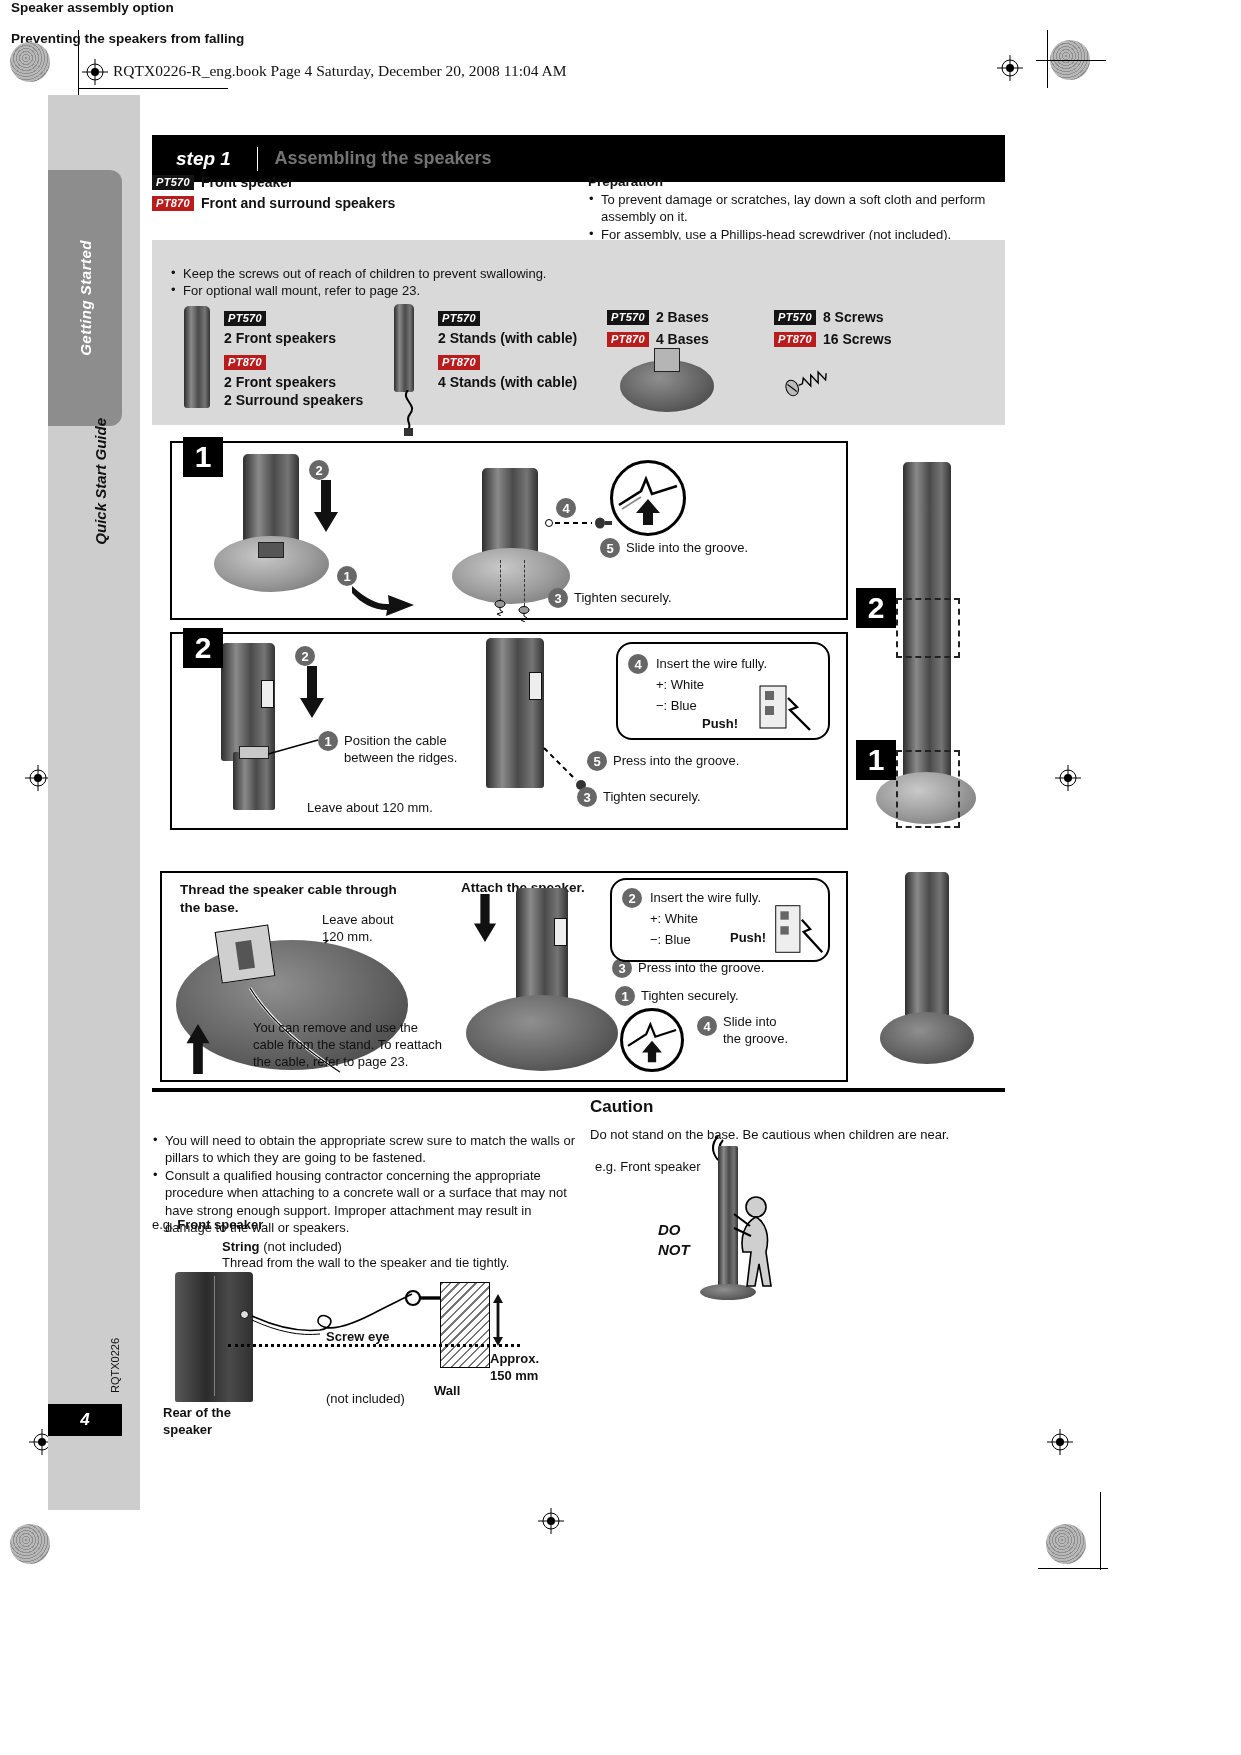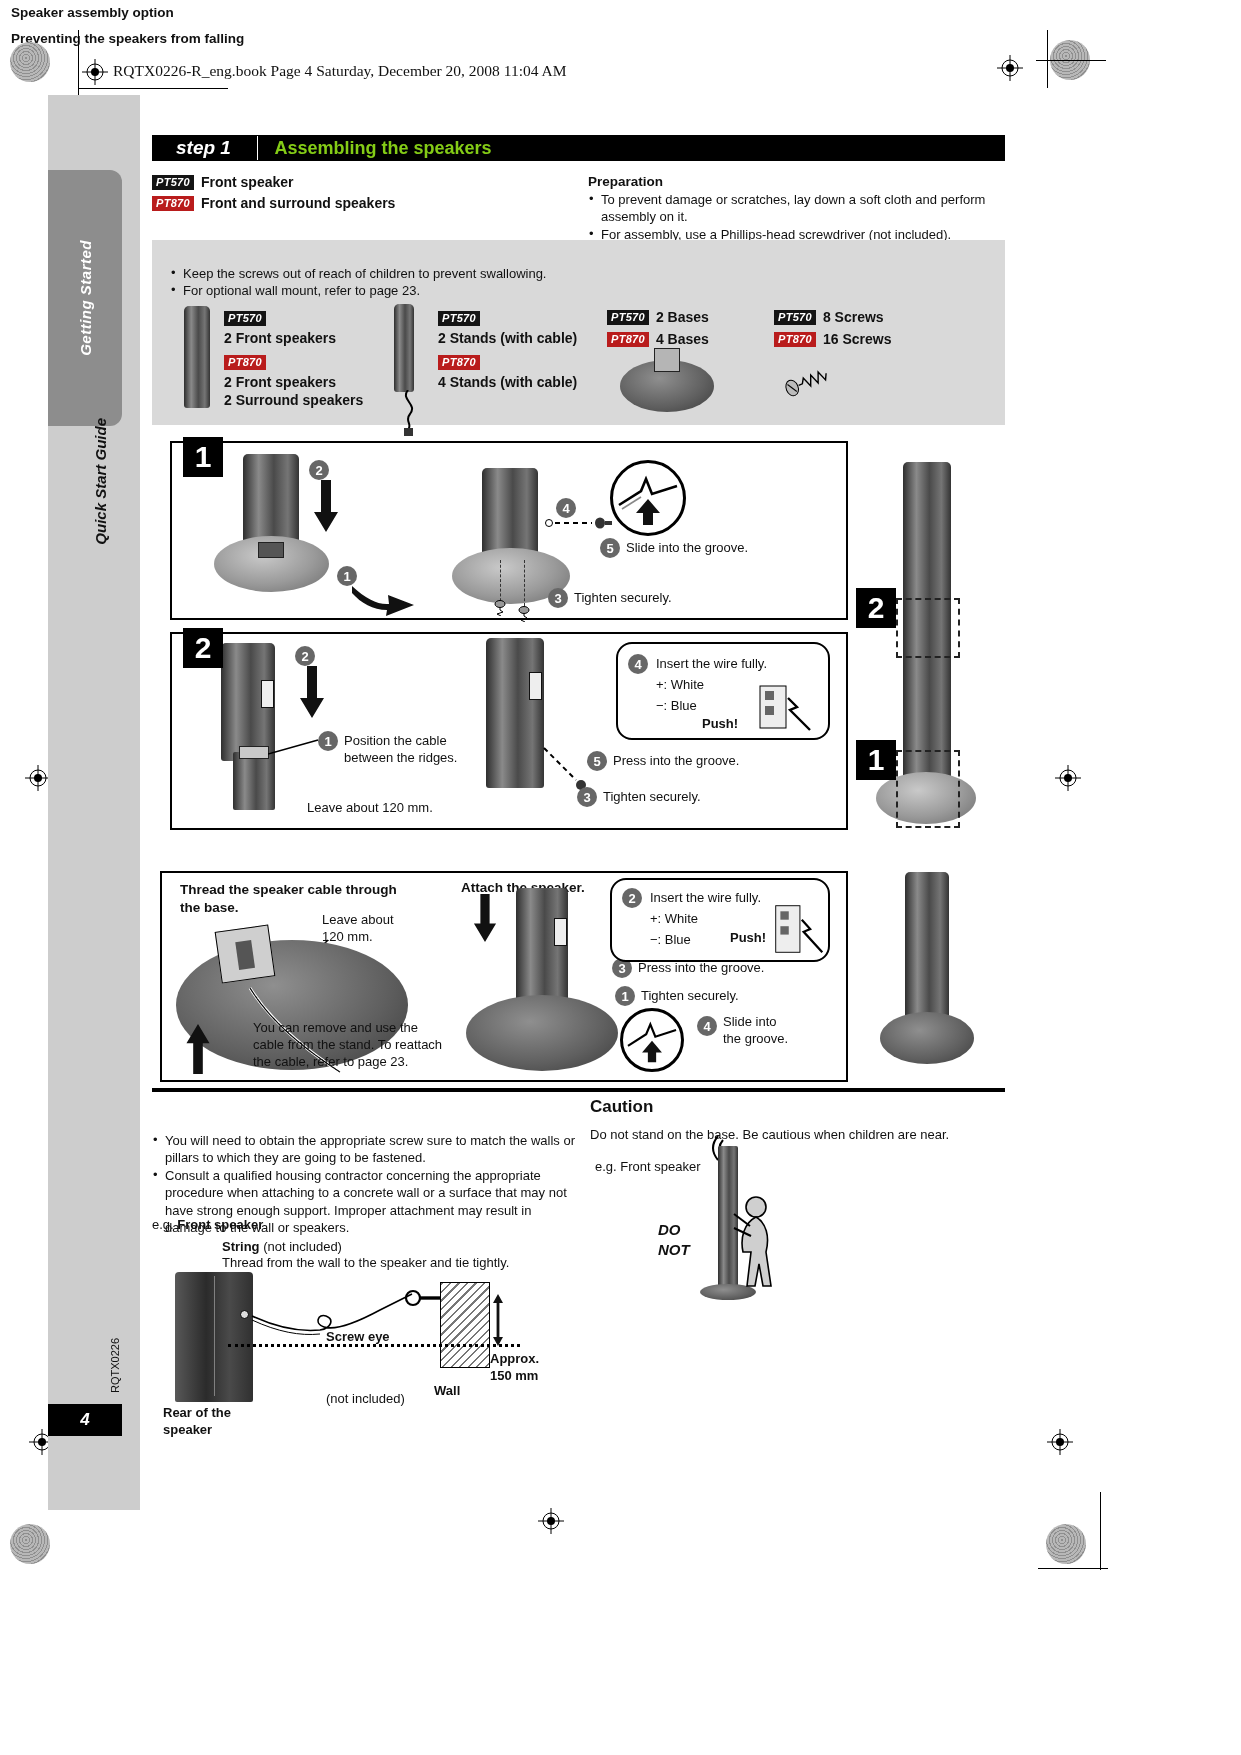--- a/index.html
+++ b/index.html
@@ -102,24 +102,24 @@
   <div class="abs" style="left:80px;top:418px;width:40px;height:160px;display:flex;align-items:flex-start;justify-content:center">
     <span class="vtext b i" style="font-size:15px">Quick Start Guide</span>
   </div>
   <div class="abs" style="left:104px;top:1326px;width:22px;height:80px;display:flex;align-items:center;justify-content:center">
     <span class="vtext" style="font-size:11px">RQTX0226</span>
   </div>
   <div class="abs" style="left:48px;top:1404px;width:74px;height:32px;background:#000;display:flex;align-items:center;justify-content:center">
     <span class="b i" style="color:#fff;font-size:17px">4</span>
   </div>
 
-  <div class="abs" style="left:152px;top:135px;width:853px;height:26px;background:#000;display:flex;align-items:center">
+  <div class="abs" style="left:152px;top:135px;width:853px;height:47px;background:#000;display:flex;align-items:center">
     <span class="b i" style="color:#fff;font-size:19px;margin-left:24px">step 1</span>
     <span style="width:1.5px;height:24px;background:#fff;margin:0 16px 0 26px"></span>
-    <span class="b" style="color:#84cc16;font-size:18px">Assembling the speakers</span>
+    <span class="b" style="color:#737373;font-size:18px">Assembling the speakers</span>
   </div>
 
   <div class="abs" style="left:152px;top:173px;display:flex;gap:7px;align-items:center">
     <span class="badge">PT570</span>
     <span class="b t14">Front speaker</span>
   </div>
   <div class="abs" style="left:152px;top:194px;display:flex;gap:7px;align-items:center">
     <span class="badge gray">PT870</span>
     <span class="b t14">Front and surround speakers</span>
   </div>
@@ -273,21 +273,21 @@
   <div class="cnum" style="left:577px;top:787px">3</div>
   <div class="clabel" style="left:603px;top:789px">Tighten securely.</div>
 
   <div class="tower" style="left:903px;top:462px;width:48px;height:328px"></div>
   <div class="base" style="left:876px;top:772px;width:100px;height:52px"></div>
   <div class="dashedrect" style="left:896px;top:598px;width:64px;height:60px"></div>
   <div class="nsq" style="left:856px;top:588px">2</div>
   <div class="dashedrect" style="left:896px;top:750px;width:64px;height:78px"></div>
   <div class="nsq" style="left:856px;top:740px">1</div>
 
-  <div class="banner-gray" style="left:152px;top:838px;width:853px;height:25px;display:flex;align-items:center">
+  <div class="banner-gray" style="left:152px;top:838px;width:853px;height:25px;display:flex;">
     <span class="b" style="font-size:13.5px;margin-left:11px">Speaker assembly option</span>
   </div>
 
   <div class="fbox" style="left:160px;top:871px;width:688px;height:211px"></div>
   <div class="clabel b pre" style="left:180px;top:881px;font-size:13.5px">Thread the speaker cable through
 the base.</div>
   <div class="clabel pre" style="left:322px;top:912px">Leave about
 120 mm.</div>
   <svg class="abs" style="left:296px;top:938px" width="34" height="34" viewBox="0 0 34 34">
       <line x1="32" y1="2" x2="2" y2="32" stroke="#000" stroke-width="1.6"></line>

